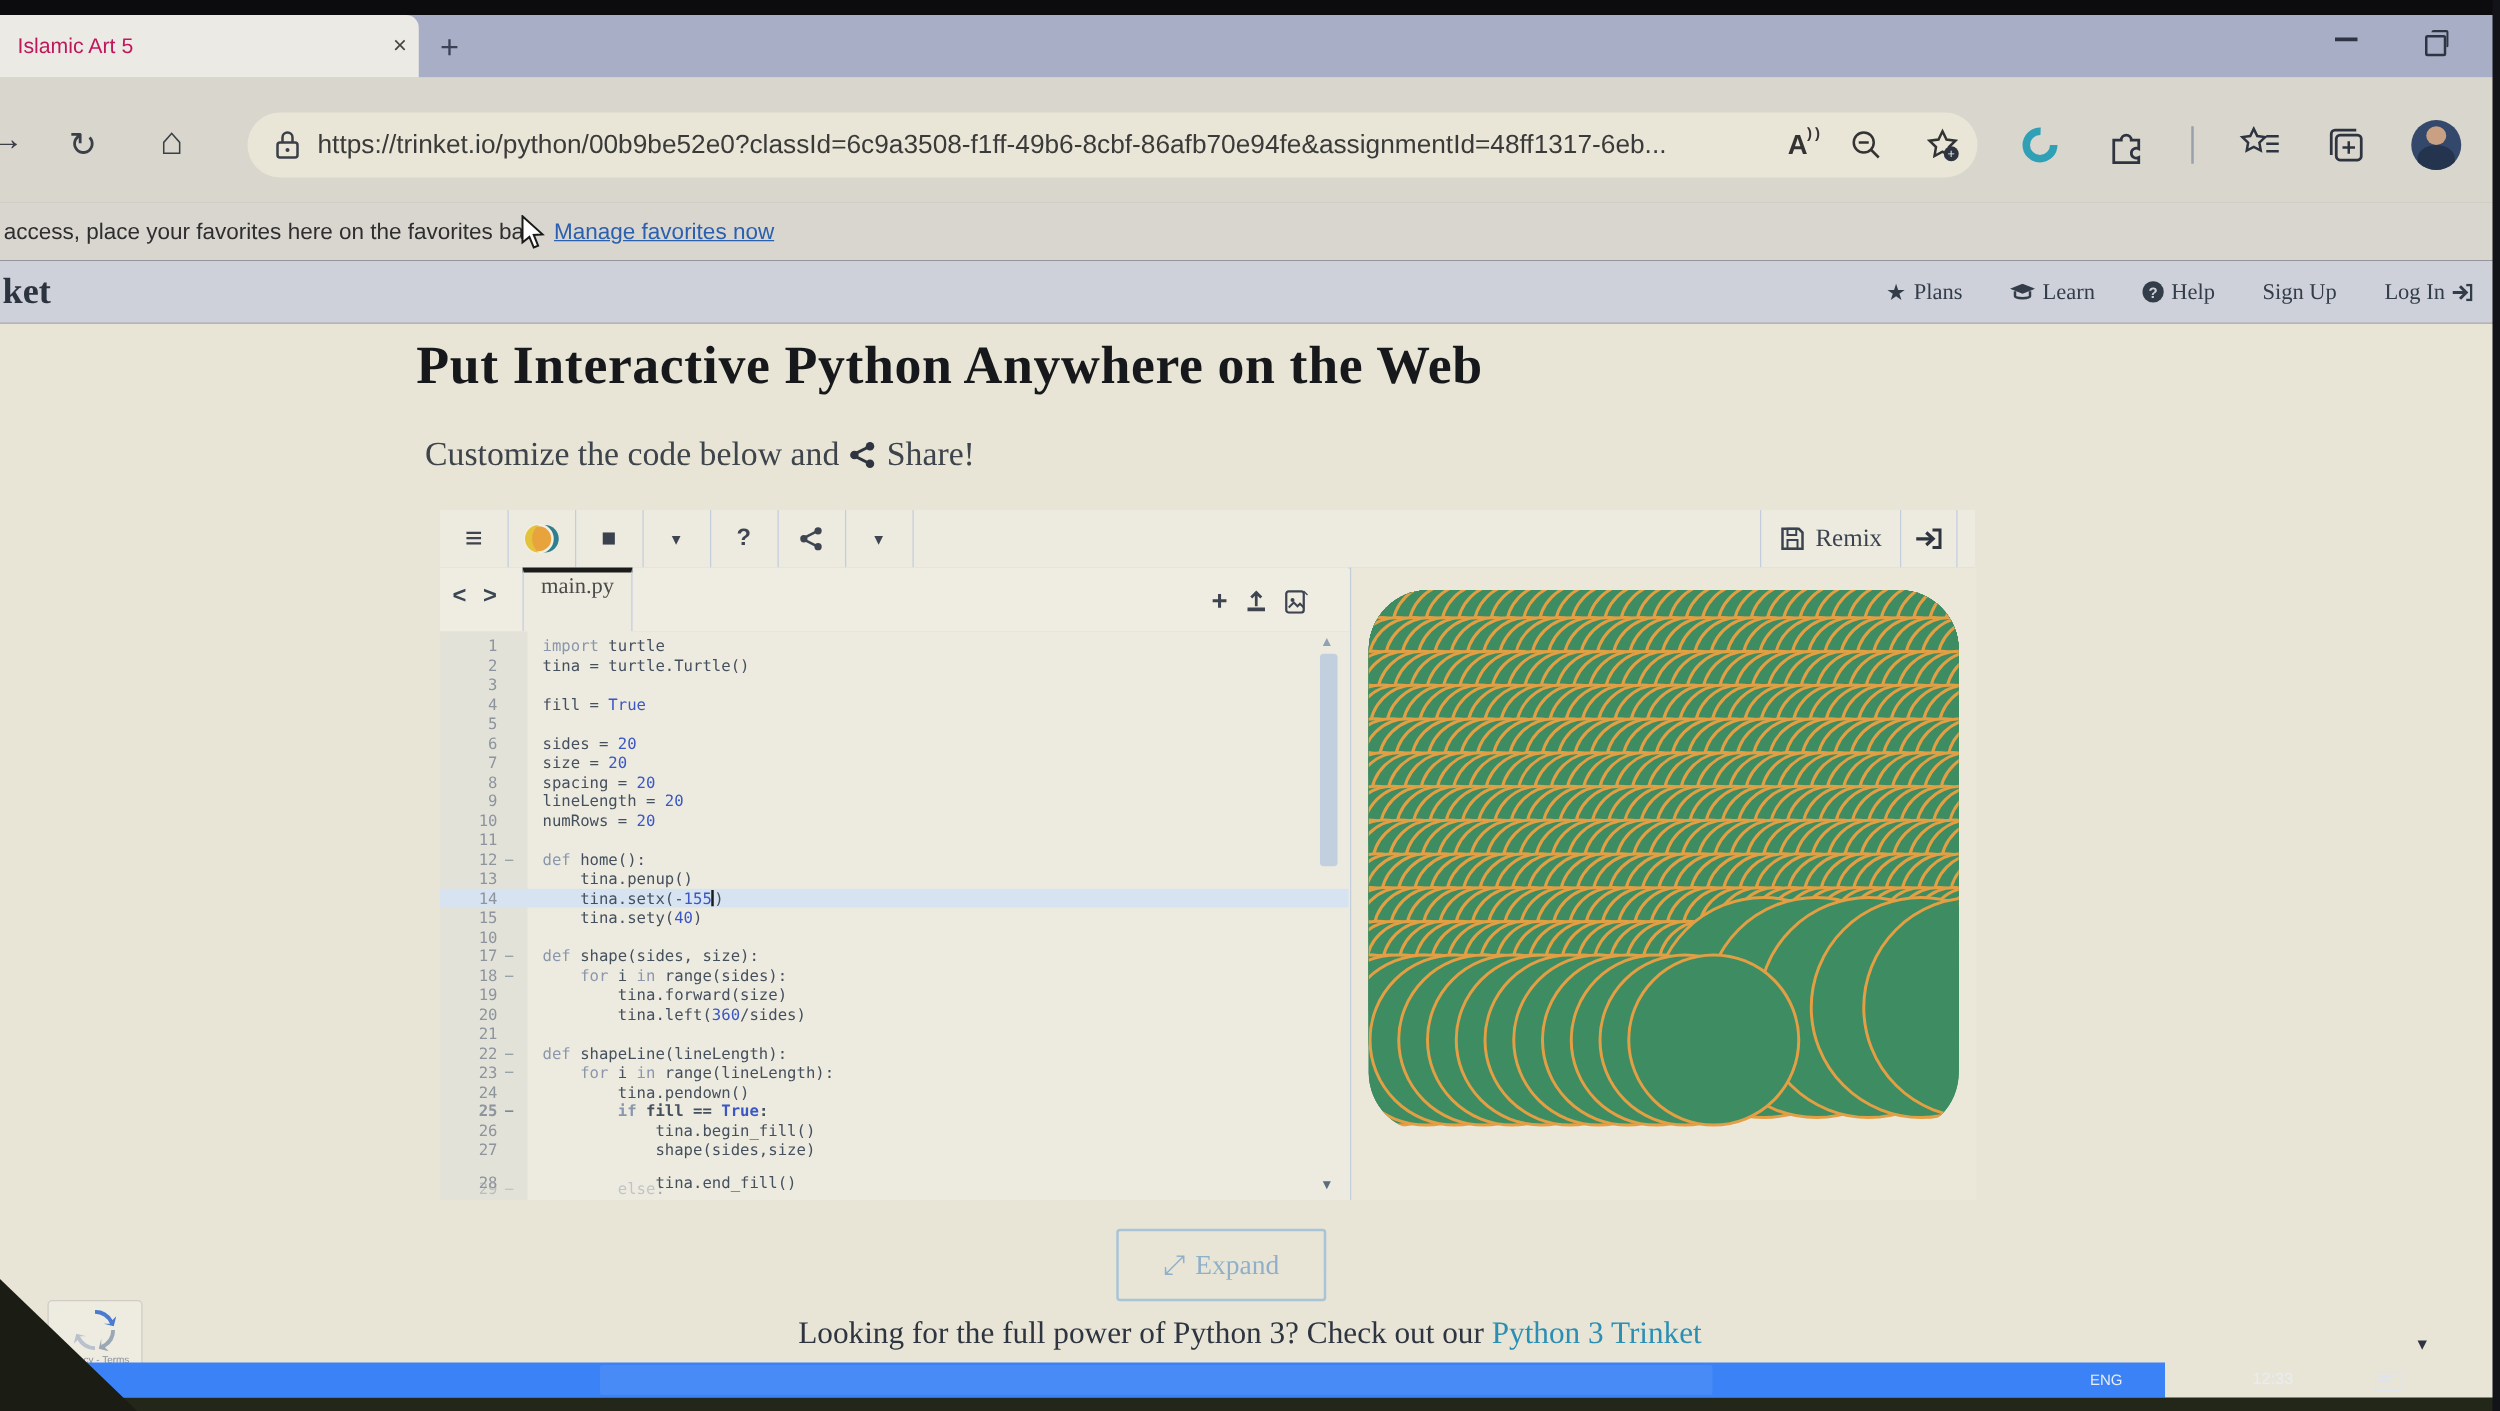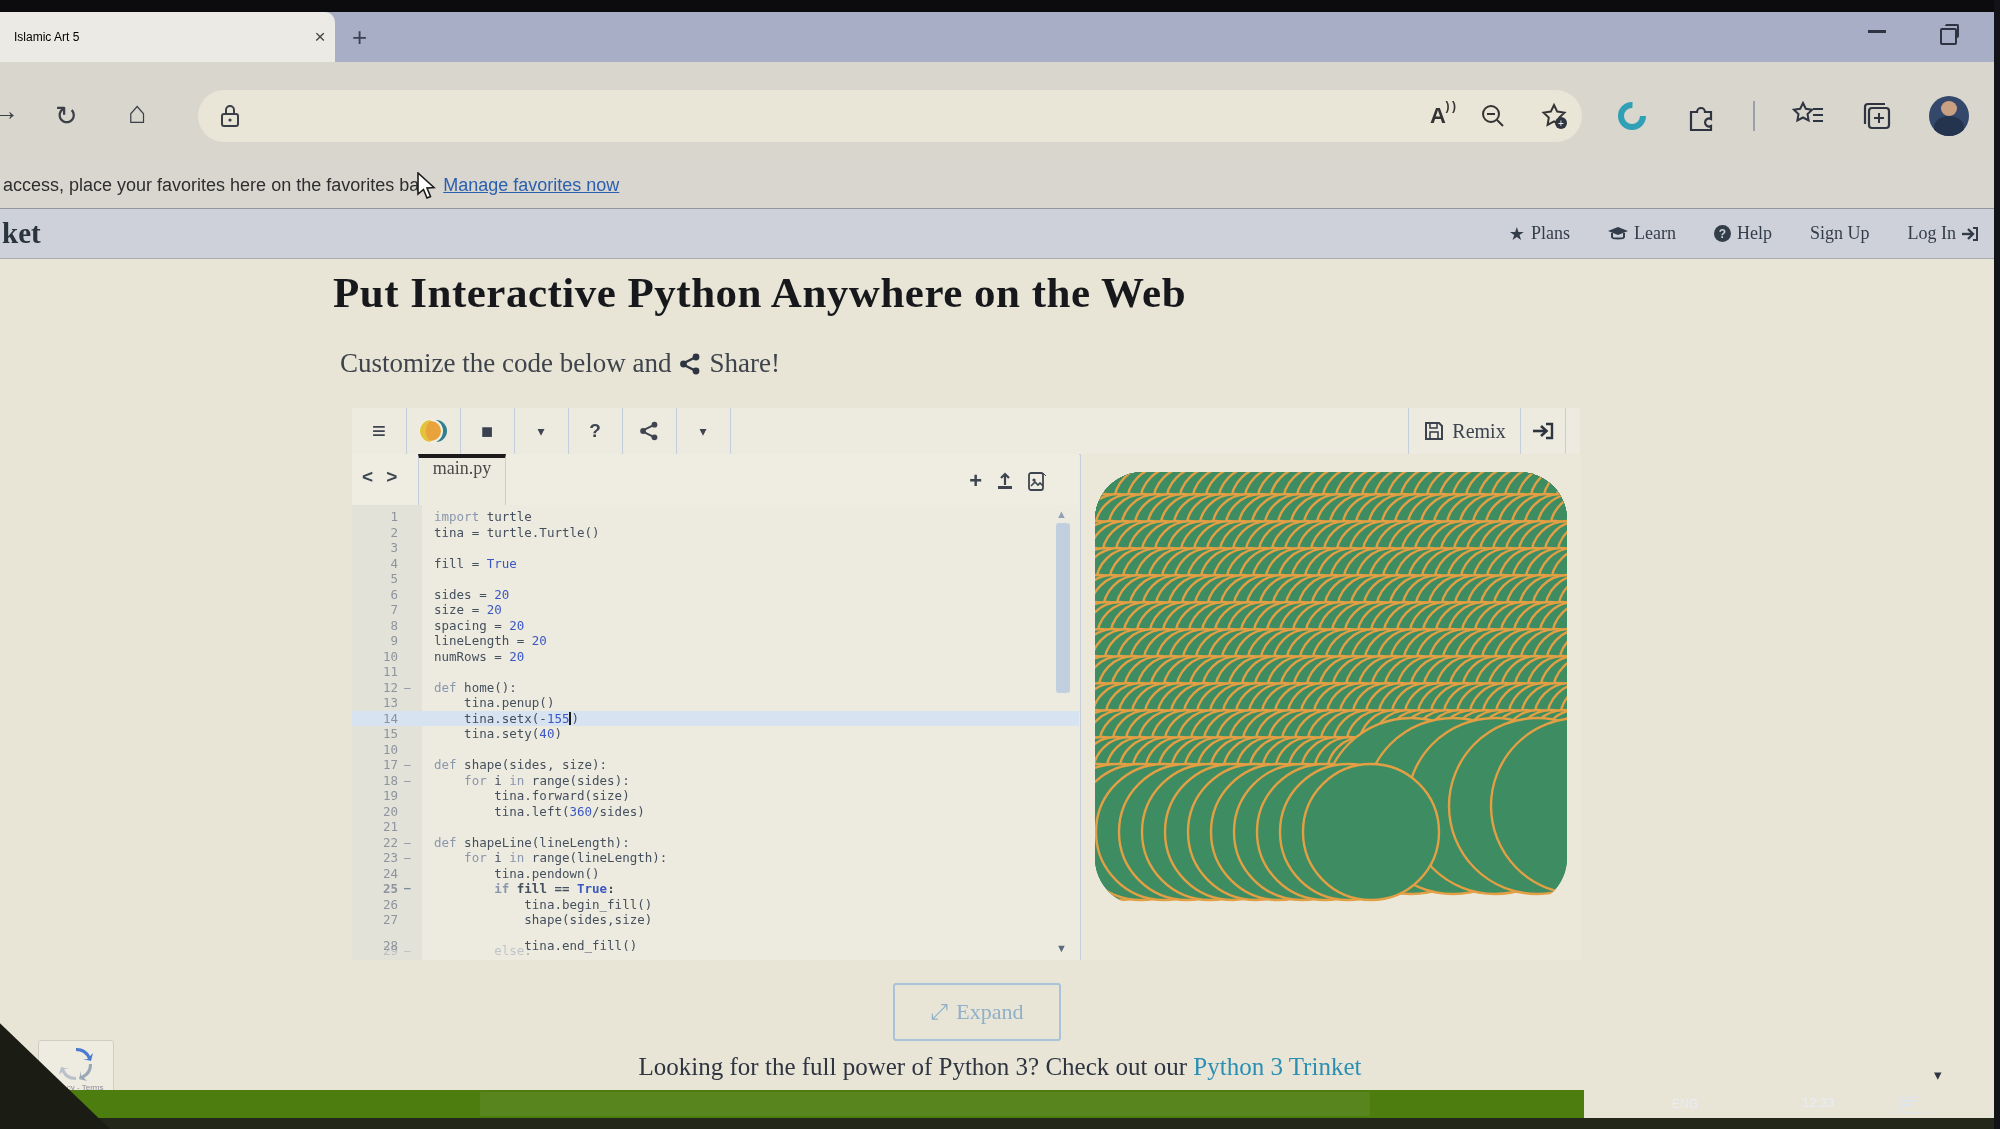--- a/index.html
+++ b/index.html
@@ -9,21 +9,21 @@
   
   .bezel-top{left:0;top:0;width:2000px;height:12px;background:#0c0c0e;}
   .bezel-bottom{left:0;top:1118px;width:2000px;height:11px;background:#23271a;}
   .bezel-right{right:0;top:0;width:6px;height:1129px;background:#121318;}
   .bezel-corner{left:0;top:1000px;width:110px;height:129px;background:#1b1d15;
     clip-path:polygon(0 18%,0 100%,100% 100%);}
   
   .tabstrip{left:0;top:12px;width:2000px;height:50px;background:#a8aec6;}
   .tab-active{left:0;top:12px;width:335px;height:50px;background:#eceae4;
     border-top-right-radius:10px;display:flex;align-items:center;}
-  .tab-title{margin-left:14px;font-size:12px;color:#000000;flex:1;}
+  .tab-title{margin-left:14px;font-size:17px;color:#be185d;flex:1;}
   .tab-close{width:30px;font-size:19px;color:#444;text-align:center;cursor:default;}
   .newtab-btn{left:352px;top:22px;font-size:26px;color:#3c4256;}
   .win-min{left:1868px;top:30px;width:18px;height:3px;background:#2e3442;}
   .win-restore{left:1940px;top:28px;width:13px;height:13px;border:2px solid #2e3442;border-radius:2px;}
   .win-restore:after{content:"";position:absolute;left:3px;top:-6px;width:12px;height:12px;
     border-top:2px solid #2e3442;border-right:2px solid #2e3442;border-radius:2px;}
   .toolbar{left:0;top:62px;width:2000px;height:100px;background:#d8d6cd;border-bottom:1px solid #b8b6ae;}
   .tb-icon{position:absolute;top:100px;font-size:27px;color:#3a3f48;}
   .urlbar{left:198px;top:90px;width:1384px;height:52px;background:#e9e6d7;border-radius:26px;
     display:flex;align-items:center;}
@@ -97,21 +97,21 @@
     display:flex;align-items:center;justify-content:center;gap:8px;
     font-family:"Liberation Serif",serif;font-size:22px;color:#8fb0c8;background:transparent;}
   .footer-line{left:0;top:1053px;width:2000px;text-align:center;
     font-family:"Liberation Serif",serif;font-size:25px;color:#2e3540;}
   .footer-line a{color:#2a8fb3;text-decoration:none;}
   .recaptcha{left:38px;top:1040px;width:74px;height:66px;background:rgba(255,255,255,.25);
     border:1px solid rgba(150,150,150,.35);border-radius:4px;text-align:center;}
   .recaptcha .terms{font-size:8px;color:#8b8f96;margin-top:2px;}
   .page-caret{left:1934px;top:1066px;font-size:15px;color:#2e3440;}
   
-  .taskbar{left:0;top:1090px;width:1584px;height:28px;background:#4d7c0f;}
+  .taskbar{left:0;top:1090px;width:1732px;height:28px;background:#3b82f6;}
   .taskbar .appzone{position:absolute;left:480px;top:2px;width:890px;height:24px;
     background:rgba(255,255,255,.07);border-radius:2px;}
   .tb-item{position:absolute;color:#e8edf5;font-size:13px;top:5px;}
   .tray-icon{position:absolute;left:1900px;top:7px;width:20px;height:14px;border:1.5px solid #dde4ee;border-radius:2px;}
   .tray-icon:before{content:"";position:absolute;left:2px;top:2px;width:12px;height:2px;background:#dde4ee;}
   .tray-icon:after{content:"";position:absolute;left:2px;top:6px;width:8px;height:2px;background:#dde4ee;}
   svg{display:block;}
 </style>
 </head>
 <body>
@@ -133,20 +133,21 @@
   <div class="tb-icon" style="left:128px;font-size:31px;top:95px;">⌂</div>
 
   <div class="abs urlbar">
     <span class="lock-icon">
       <svg width="20" height="24" viewBox="0 0 20 24">
           <rect x="2" y="10" width="16" height="12" rx="2" fill="none" stroke="#3a3f48" stroke-width="2"></rect>
           <path d="M6 10 V6 a4 4 0 0 1 8 0 V10" fill="none" stroke="#3a3f48" stroke-width="2"></path>
           <circle cx="10" cy="16" r="1.6" fill="#3a3f48"></circle>
         </svg>
     </span>
+    <span class="url-text">https://trinket.io/python/00b9be52e0?classId=6c9a3508-f1ff-49b6-8cbf-86afb70e94fe&amp;assignmentId=48ff1317-6eb...</span>
     <span class="url-right-icons">
       <span class="read-aloud"><span>A</span><i>) )</i></span>
       <span>
         <svg width="26" height="26" viewBox="0 0 26 26">
             <circle cx="11" cy="11" r="8" fill="none" stroke="#333" stroke-width="2"></circle>
             <line x1="7" y1="11" x2="15" y2="11" stroke="#333" stroke-width="2"></line>
             <line x1="17" y1="17" x2="23" y2="23" stroke="#333" stroke-width="2"></line>
           </svg>
       </span>
       <span>

